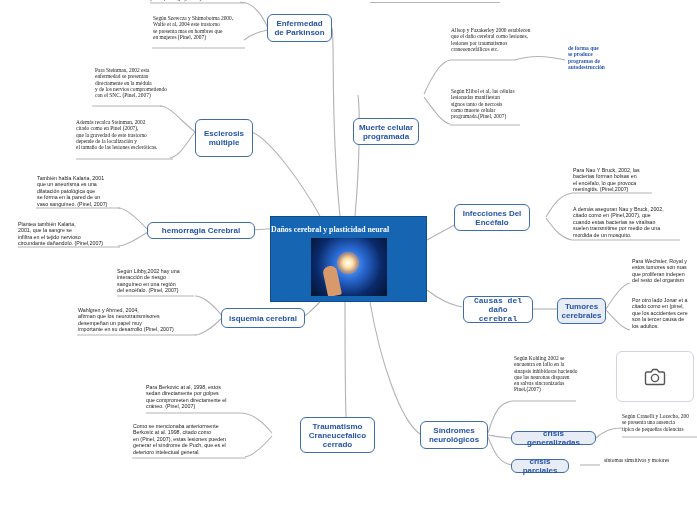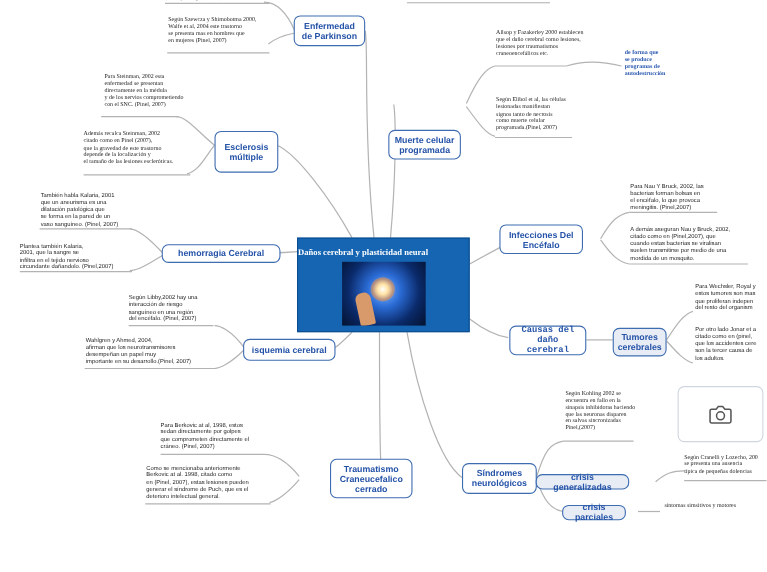--- a/index.html
+++ b/index.html
@@ -201,19 +201,19 @@
 en salvas sincronizadas
 Pinel,(2007)</div>
 
 <div class="photo-box">
   <svg width="22" height="18" viewBox="0 0 22 18">
     <path d="M3 4 H7 L9 1.5 H13 L15 4 H19 Q20.5 4 20.5 5.5 V15 Q20.5 16.5 19 16.5 H3 Q1.5 16.5 1.5 15 V5.5 Q1.5 4 3 4 Z" fill="none" stroke="#555" stroke-width="1.4"></path>
     <circle cx="11" cy="10" r="3.6" fill="none" stroke="#555" stroke-width="1.4"></circle>
   </svg>
 </div>
 
-<div class="node shaded" style="left:487px;top:431px;width:85px;height:14px;">crisis generalizadas</div>
+<div class="node shaded" style="left:511px;top:431px;width:85px;height:14px;">crisis generalizadas</div>
 <div class="note serif" style="left:622px;top:413px;">Según Cranelli y Lozecho, 200
 se presenta una ausencia
 típica de pequeñas dolencias</div>
 
 <div class="node shaded" style="left:511px;top:459px;width:58px;height:14px;text-align:center;">crisis parciales</div>
 <div class="note serif" style="left:604px;top:457px;">síntomas simsitivos y motores</div>
 
 </body></html>

